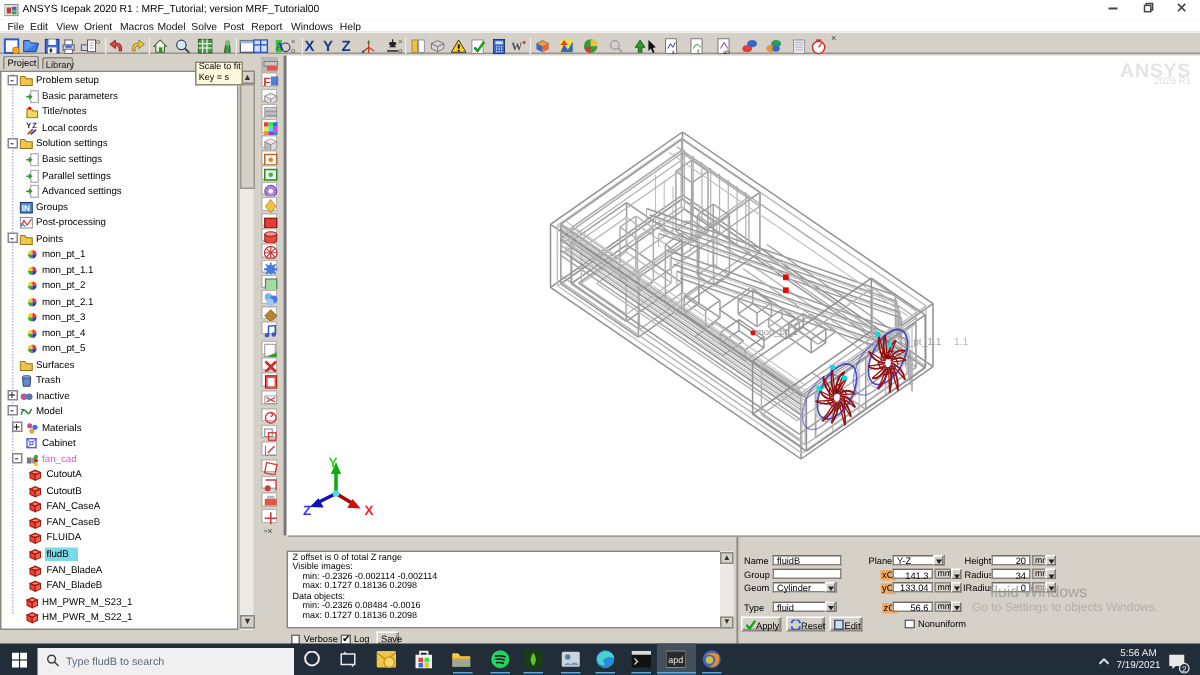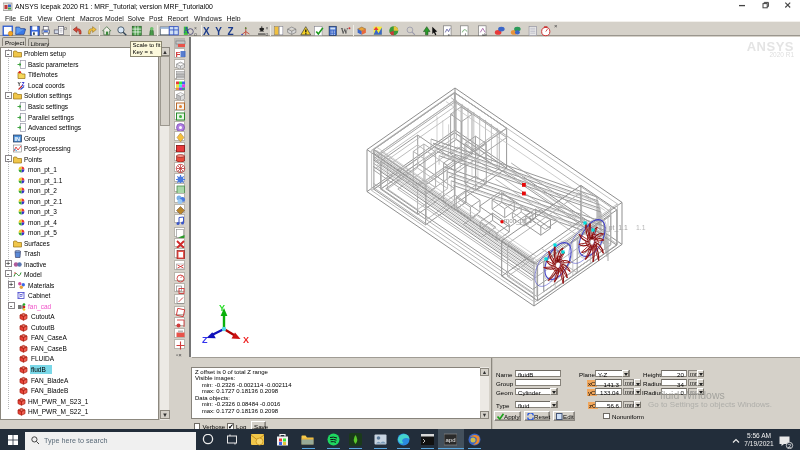--- a/index.html
+++ b/index.html
@@ -1301,21 +1301,21 @@
         <rect x="0" y="0" width="4.6" height="4.6" fill="#fff"></rect>
         <rect x="5.4" y="0" width="4.6" height="4.6" fill="#fff"></rect>
         <rect x="0" y="5.4" width="4.6" height="4.6" fill="#fff"></rect>
         <rect x="5.4" y="5.4" width="4.6" height="4.6" fill="#fff"></rect>
       </svg>
       <div class="abs" style="left:25px;top:2.5px;width:171px;height:18.5px;background:#f0f0f0"></div>
       <svg class="abs" style="left:31px;top:7px" width="9" height="9">
         <circle cx="3.4" cy="3.4" r="2.6" fill="none" stroke="#444" stroke-width="1"></circle>
         <line x1="5.4" y1="5.4" x2="8" y2="8" stroke="#444" stroke-width="1"></line>
       </svg>
-      <div class="abs" style="left:44px;top:6.5px;font-size:7.2px;color:#5a6a78;white-space:nowrap">Type here to search</div>
+      <div class="abs" style="left:44px;top:6.5px;font-size:7.2px;color:#5a6a78;white-space:nowrap">Type fludB to search</div>
       <svg class="tbico" style="left:202px;top:5px" width="12" height="11">
         <circle cx="6" cy="5" r="4.6" fill="none" stroke="#ececec" stroke-width="1.3"></circle>
       </svg>
       <svg class="tbico" style="left:226px;top:5px" width="12" height="11">
         <rect x="1.5" y="2" width="9" height="7" fill="none" stroke="#e8e8e8" stroke-width="1"></rect>
         <line x1="4" y1="0.5" x2="4" y2="2" stroke="#e8e8e8"></line>
         <line x1="9" y1="9" x2="9" y2="10.5" stroke="#e8e8e8"></line>
       </svg>
       <svg class="tbico" style="left:251px">
         <rect x="0" y="1" width="13" height="11" fill="#f0c64a" rx="1"></rect>

